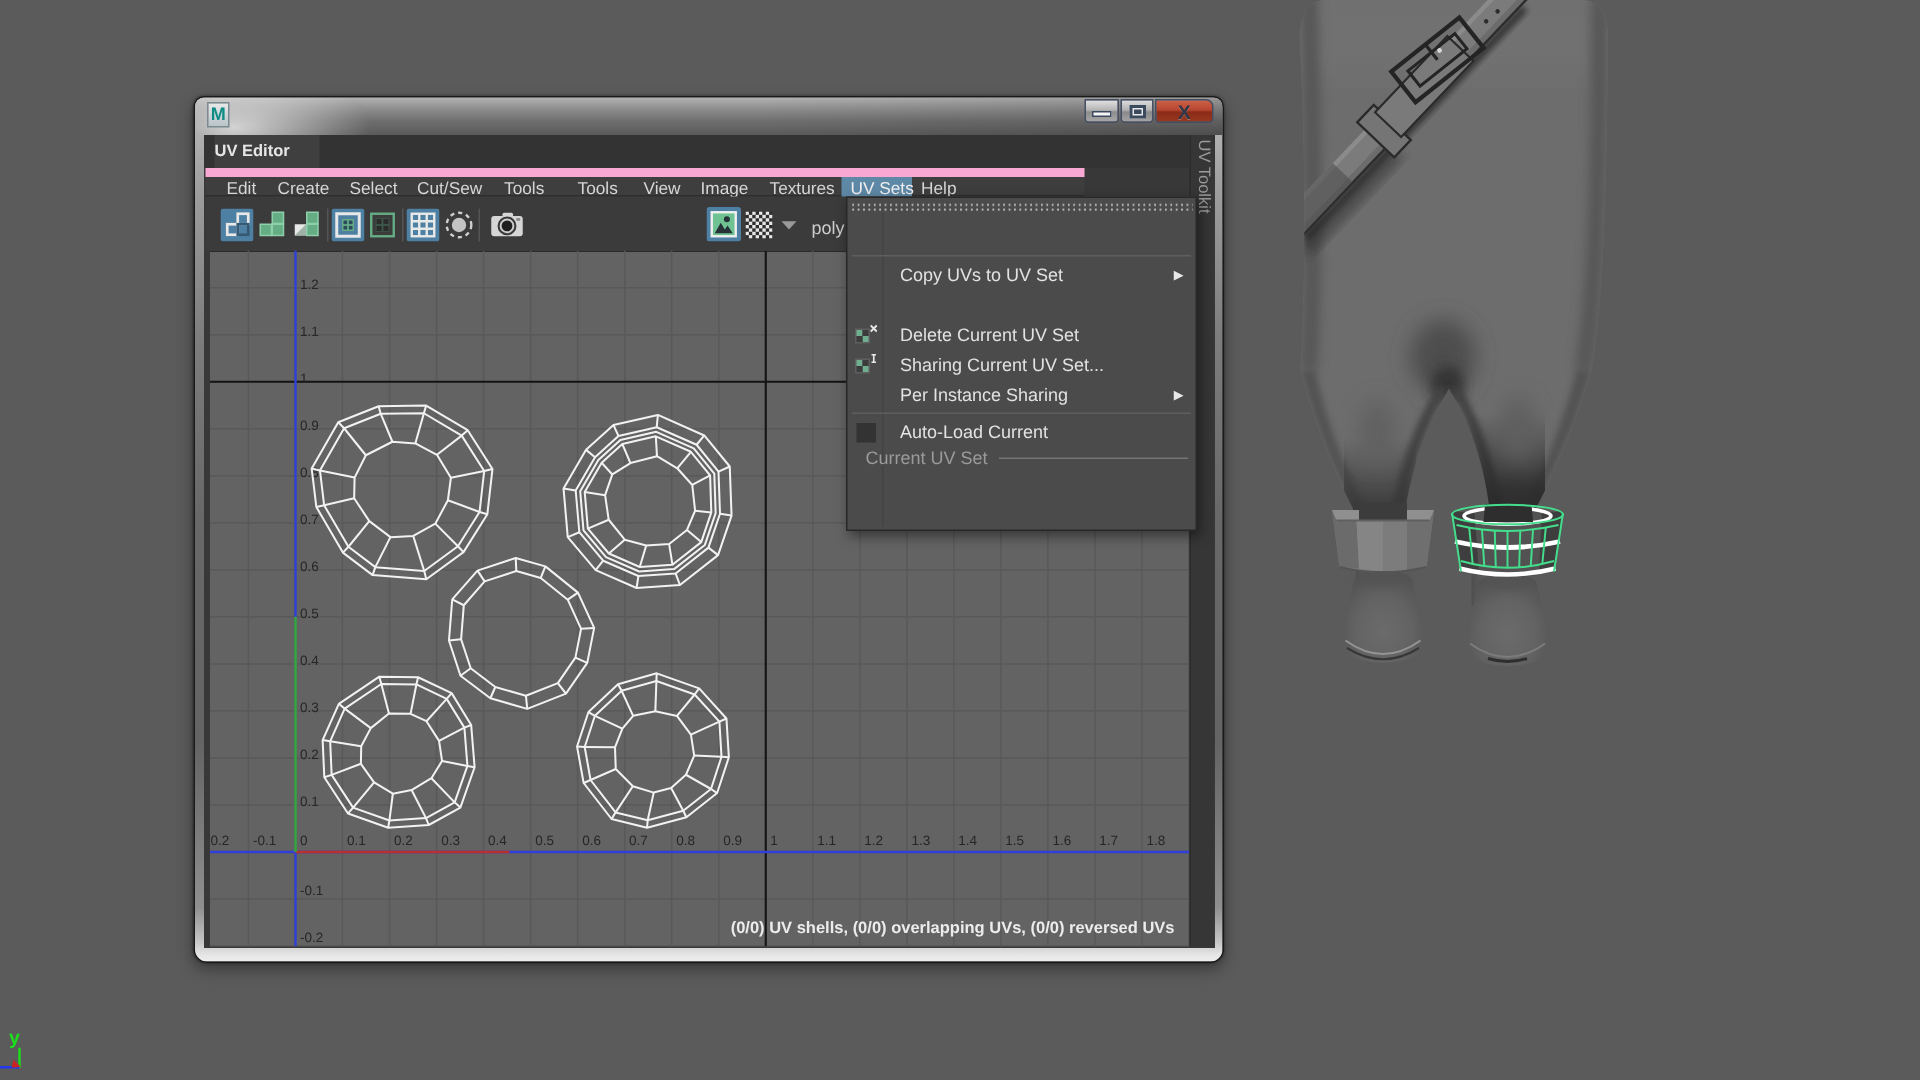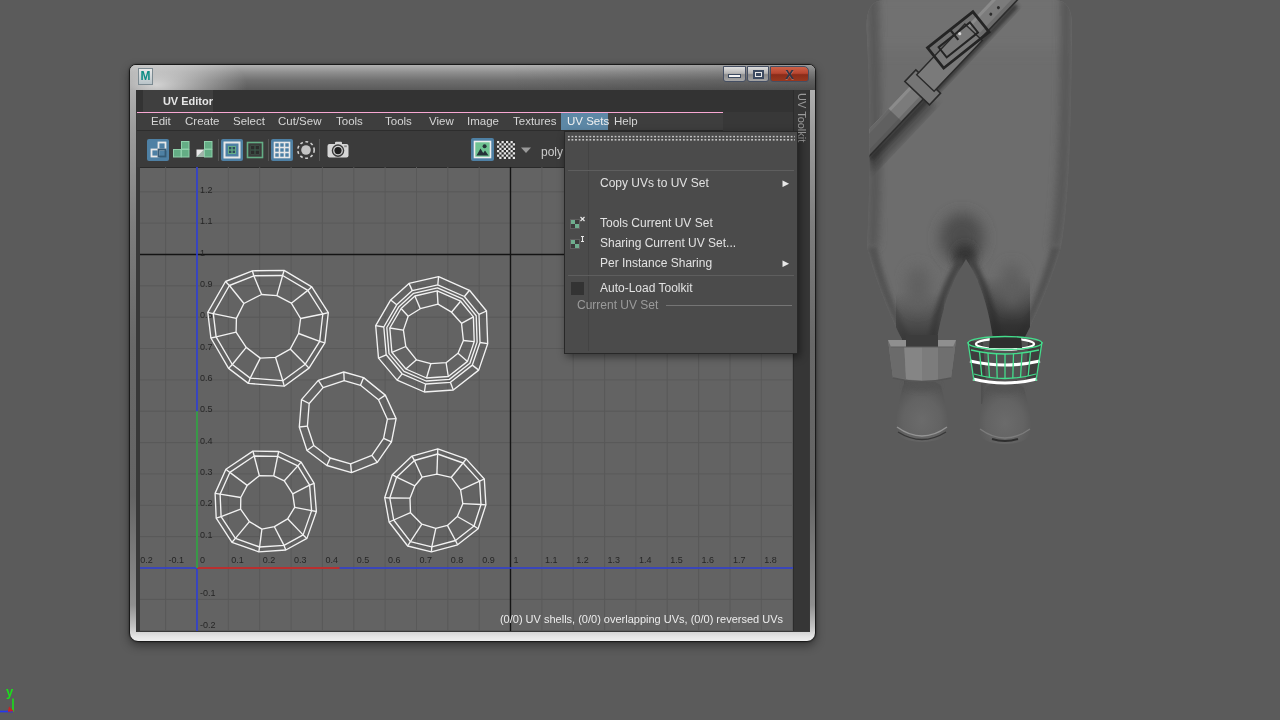--- a/index.html
+++ b/index.html
@@ -23,31 +23,31 @@
 #btnmax { left:747px; width:22px; background:linear-gradient(180deg,#dcdcdc,#b2b2b2 45%,#898989 55%,#a3a3a3); border-radius:0 0 3px 3px; }
 #btnclose { left:770px; width:39px; background:linear-gradient(180deg,#cd6147,#b84530 45%,#8a2c19 55%,#99381f); border-radius:0 5px 3px 3px; }
 #btnmin i { display:block; width:13px; height:4px; background:#f4f4f4; border:1px solid #3c4a60; margin:7px auto 0; }
 #btnmax i { display:block; width:11px; height:9px; border:2px solid #3c4a60; margin:3px auto 0; background:#e8e8e8; position:relative; }
 #btnmax i b { display:block; width:5px; height:2.5px; background:#3c4a60; margin:1px auto 0; }
 #btnclose span { display:block; text-align:center; color:#2e3648; font-weight:bold; font-size:13px; line-height:15px;
   font-family:"Liberation Sans",sans-serif; text-shadow:0 1px 0 rgba(255,255,255,0.25); }
 #wincontent { position:absolute; left:136px; top:90px; width:674px; height:542px; background:#383838; }
 #tabrow { position:absolute; left:136px; top:90px; width:674px; height:22px; background:#333333; }
 #tab { position:absolute; left:143px; top:90px; width:70px; height:22px; background:#3f3f3f;
-  color:#e6e6e6; font-size:11px; font-weight:bold; line-height:22px; text-align:right; }
+  color:#e6e6e6; font-size:11px; font-weight:bold; line-height:22px; text-align:left; }
 #menubar { position:absolute; left:137px; top:112px; width:586px; height:19px; background:#3e3e3e;
-  border-top:1px solid #f9a8d4; border-bottom:1px solid #2d2d2d;padding-left:16px; }
+  border-top:6px solid #f9a8d4; border-bottom:1px solid #2d2d2d;padding-left:16px; }
 .mb { position:absolute; top:0; height:17px; line-height:17px; font-size:11.5px; color:#d6d6d6; }
 #mbsel { position:absolute; left:424px; top:0; width:47px; height:17px; background:#5d88a6; }
 #toolbar { position:absolute; left:137px; top:131px; width:672px; height:36px; background:#3b3b3b; }
 .ti { position:absolute; }
 .tsep { position:absolute; top:139px; width:1px; height:22px; background:#555; }
 #polytext { position:absolute; left:541px; top:145px; font-size:12px; color:#cccccc; }
 #canvas { position:absolute; left:140px; top:167px; }
-#statustext { position:absolute; left:340px; top:613px; width:443px; text-align:right; font-size:11px; font-weight:normal; color:#ececec; }
+#statustext { position:absolute; left:340px; top:613px; width:443px; text-align:right; font-size:11px; font-weight:bold; color:#ececec; }
 #toolkit { position:absolute; left:793px; top:90px; width:16px; height:541px; background:#363636; border-left:1px solid #2c2c2c; }
 #tktext { position:absolute; left:793px; top:94px; width:18px; height:70px; }
 #tktext span { position:absolute; left:-26px; top:28px; width:70px; transform:rotate(90deg); transform-origin:center;
   font-size:11px; color:#9a9a9a; text-align:left; white-space:nowrap; }
 
 #ddmenu { position:absolute; left:564px; top:131px; width:234px; height:223px; background:#4b4b4b;
   border:1px solid #282828; box-shadow:2px 3px 8px rgba(0,0,0,0.45); }
 #tearoff { position:absolute; left:2px; top:3px; right:2px; height:6px;
   background-image:radial-gradient(circle, #c6c6c6 0.6px, transparent 0.8px); background-size:3.6px 3.2px; }
 .mitem { position:absolute; left:0; width:100%; }
@@ -565,21 +565,21 @@
             <rect x="6" y="9" width="4.5" height="4.5"></rect>
           </g>
           <g fill="#3c3c3c">
             <rect x="6" y="4.5" width="4.5" height="4.5"></rect>
             <rect x="1.5" y="9" width="4.5" height="4.5"></rect>
           </g>
           <rect x="1.5" y="4.5" width="9" height="9" fill="none" stroke="#5f5f5f"></rect>
           <path d="M11.5 2 l4 4 M15.5 2 l-4 4" stroke="#e8e8e8" stroke-width="1.2"></path>
         </svg>
       </div>
-      <div class="mlabel" style="line-height:20px">Tools Current UV Set</div>
+      <div class="mlabel" style="line-height:20px">Delete Current UV Set</div>
     </div>
     <div class="mitem" style="top:101px;height:20px">
       <div class="mico">
         <svg width="16" height="16" viewBox="0 0 16 16">
           <g fill="#6fae8e">
             <rect x="1.5" y="4.5" width="4.5" height="4.5"></rect>
             <rect x="6" y="9" width="4.5" height="4.5"></rect>
           </g>
           <g fill="#3c3c3c">
             <rect x="6" y="4.5" width="4.5" height="4.5"></rect>
@@ -594,15 +594,15 @@
     <div class="mitem" style="top:121px;height:20px">
       <div class="mico"></div>
       <div class="mlabel" style="line-height:20px">Per Instance Sharing</div>
       <div class="marrow">▶</div>
     </div>
     <div class="msep" style="top:143px"></div>
     <div class="mitem" style="top:146px;height:20px">
       <div class="mico">
         <div style="width:13px;height:13px;background:#333;margin:auto"></div>
       </div>
-      <div class="mlabel" style="line-height:20px">Auto-Load Toolkit</div>
+      <div class="mlabel" style="line-height:20px">Auto-Load Current</div>
     </div>
     <div class="mgray" style="top:166px">Current UV Set<span class="mline"></span></div>
 </div>
 </body></html>

